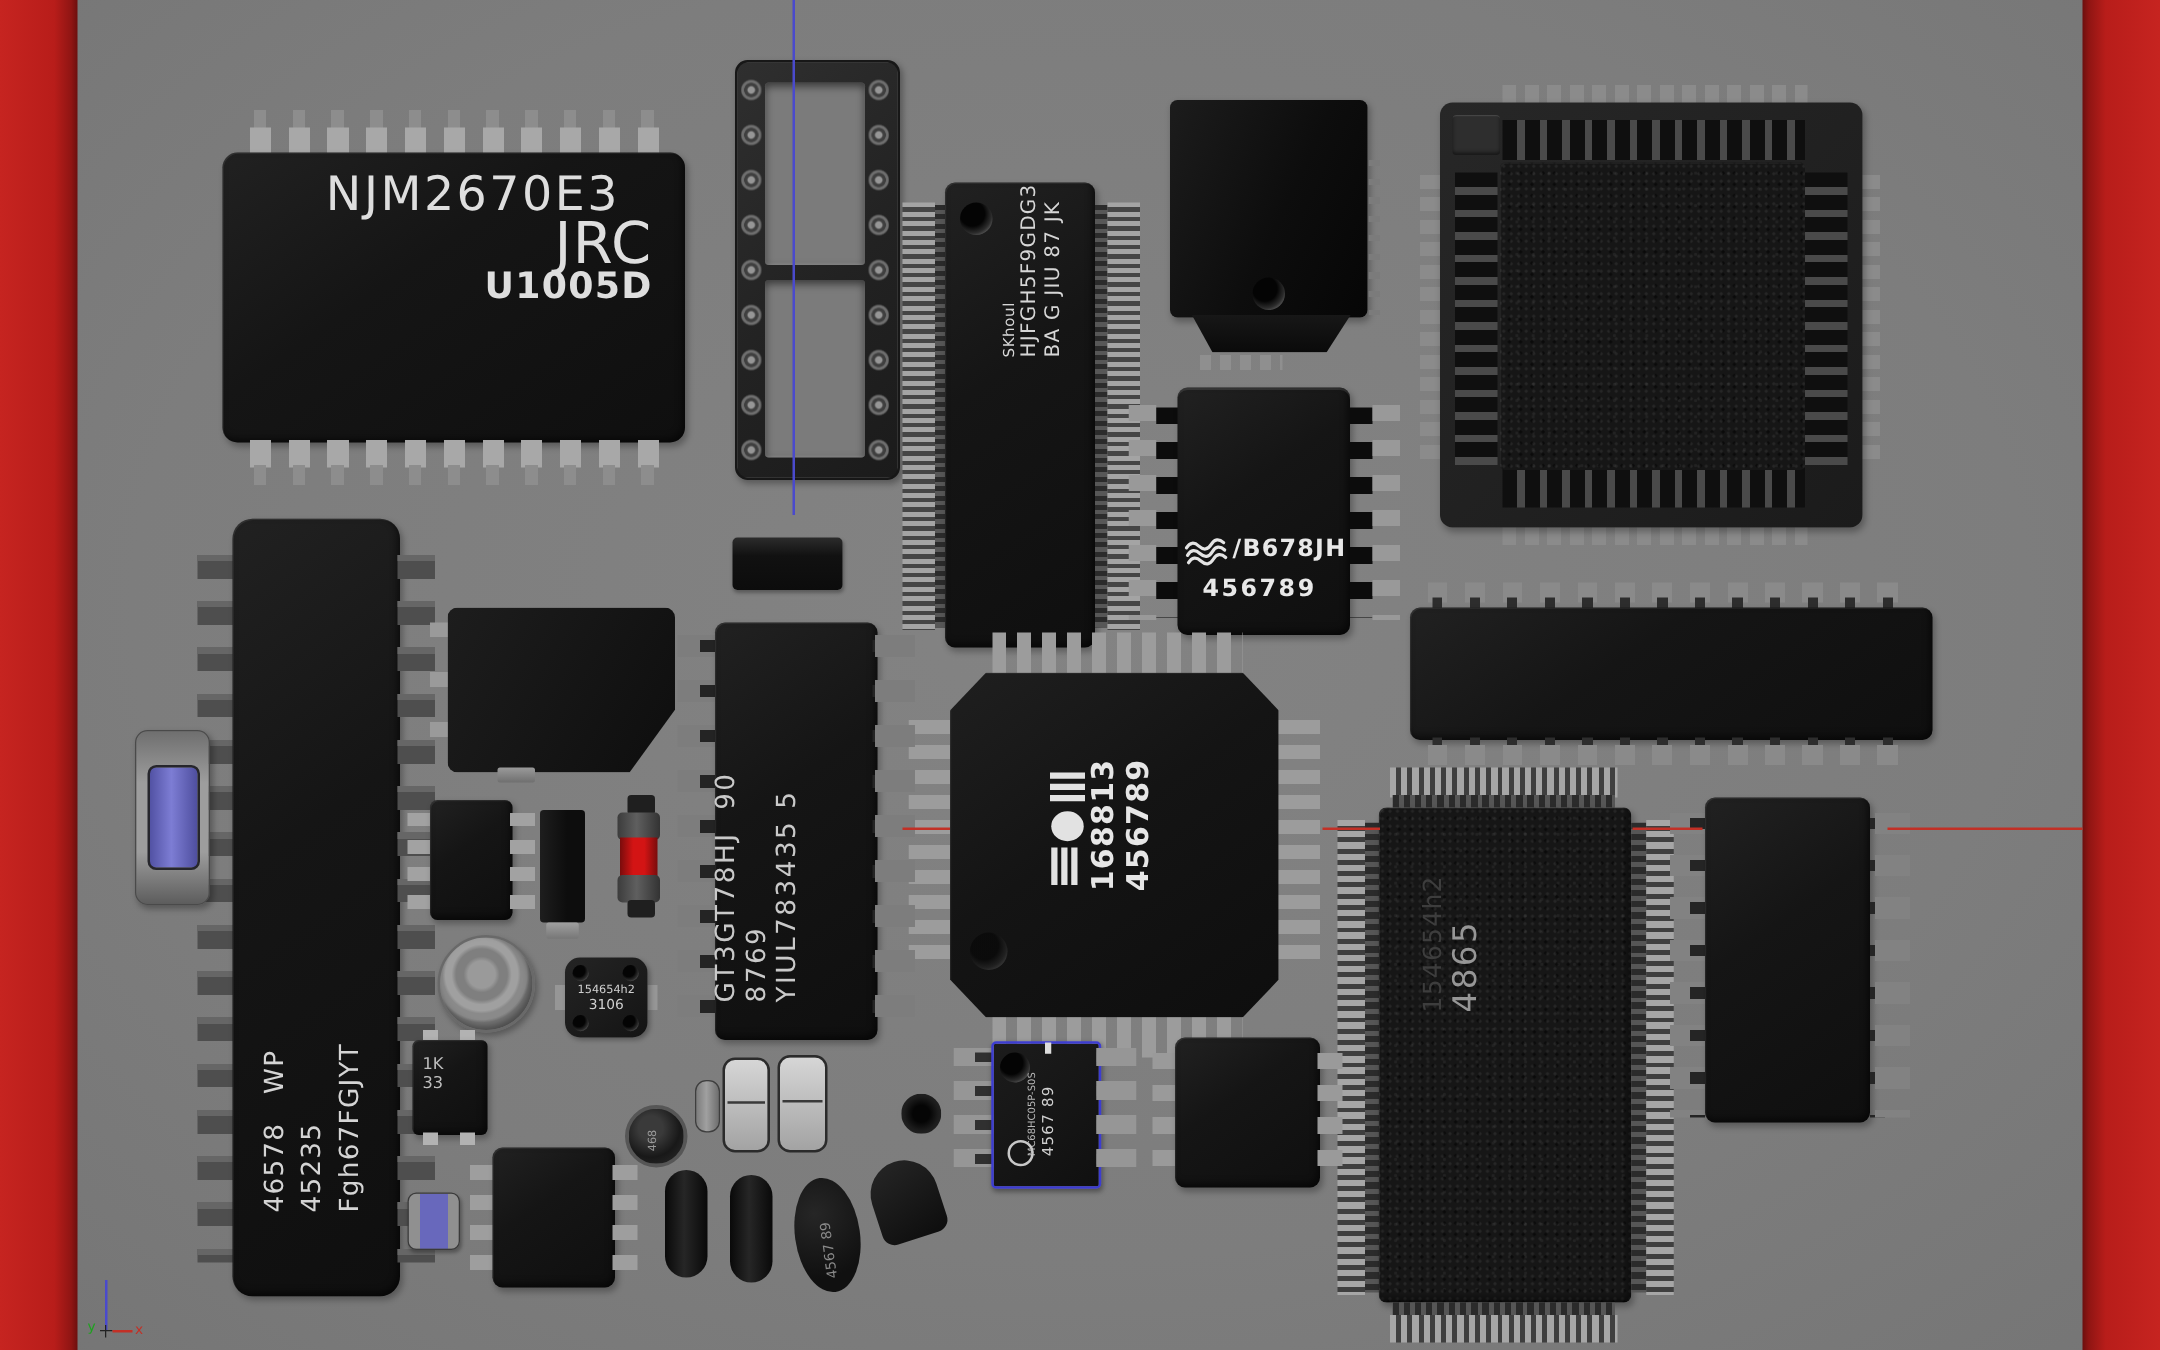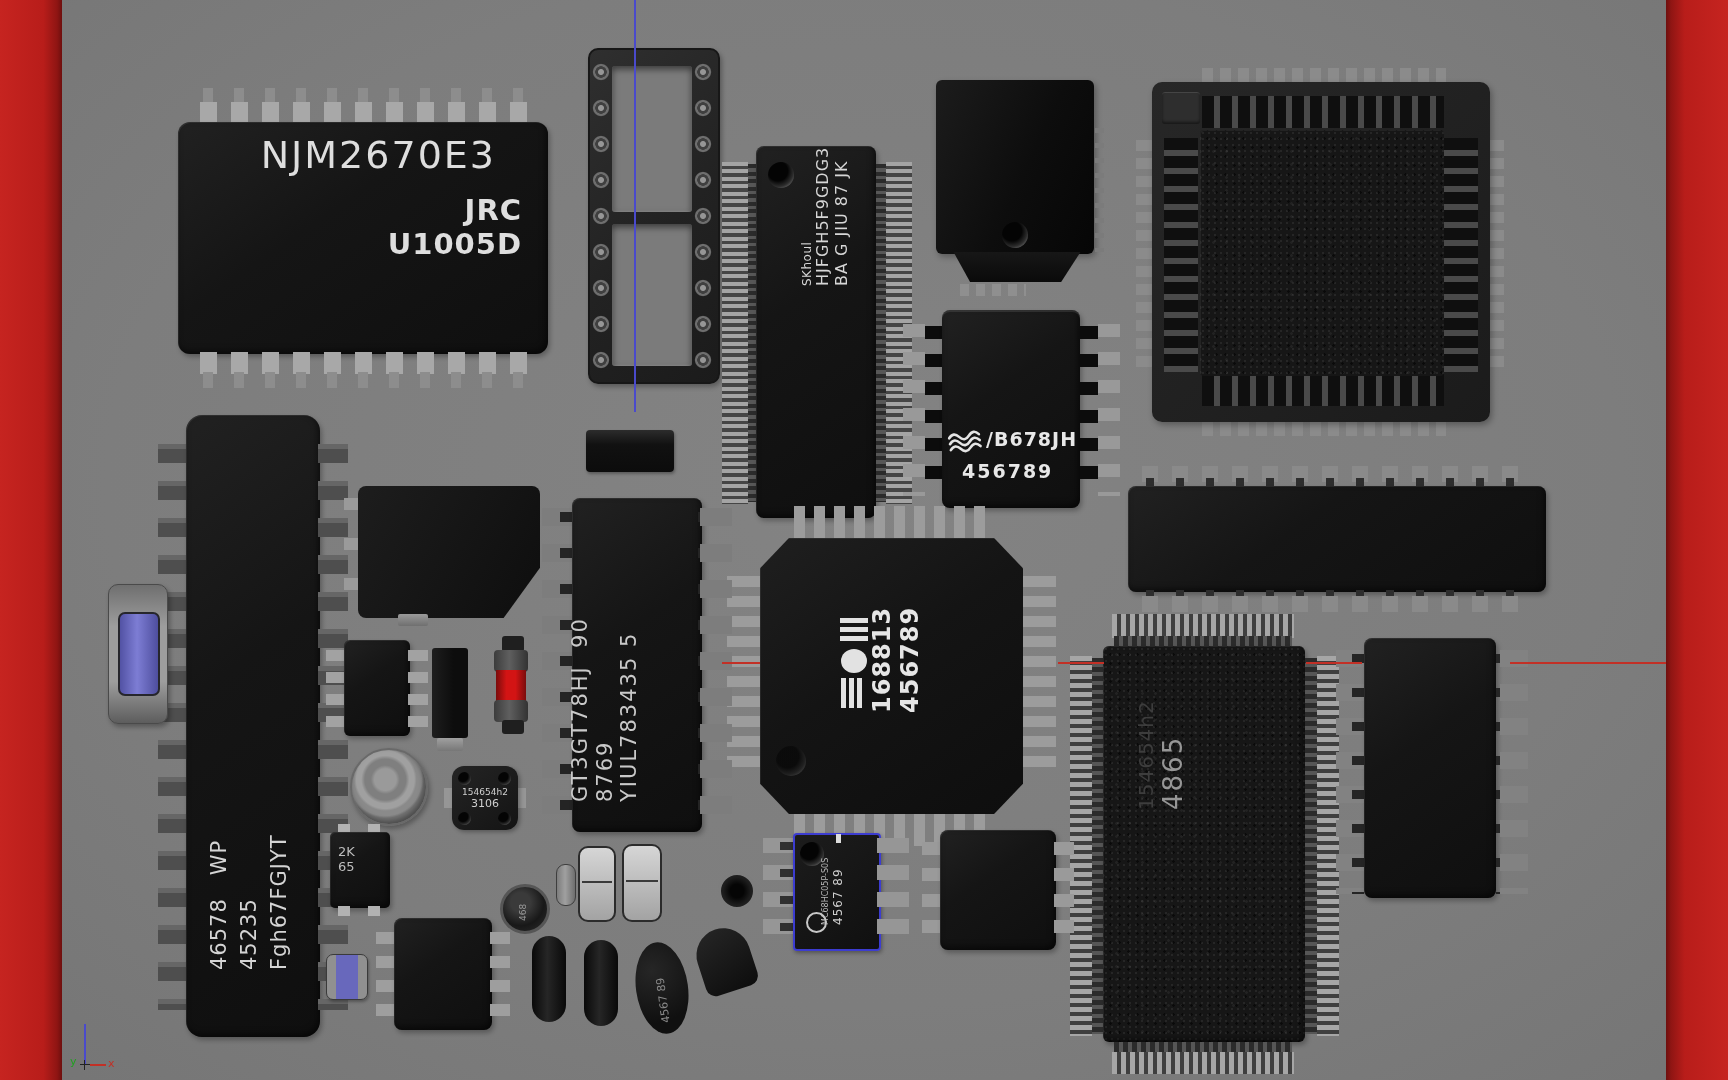--- a/index.html
+++ b/index.html
@@ -48,21 +48,21 @@
 <div class="stage">
 
   <div class="abs" style="left:0;top:0;width:62px;height:1080px;background:linear-gradient(90deg,#c62420 0%,var(--band,#b81d1a) 70%,#8f1513 92%,#6d0f0e 100%);"></div>
   <div class="abs" style="left:1666px;top:0;width:62px;height:1080px;background:linear-gradient(270deg,#c62420 0%,var(--band,#b81d1a) 70%,#8f1513 92%,#6d0f0e 100%);"></div>
 
   <div class="abs" style="left:194px;top:88px;width:338px;height:16px;background:repeating-linear-gradient(90deg,transparent 0 9px,#8d8d8d 9px 19px,transparent 19px 31px);"></div>
   <div class="abs" style="left:194px;top:102px;width:338px;height:22px;background:repeating-linear-gradient(90deg,transparent 0 6px,#a8a8a8 6px 23px,transparent 23px 31px);"></div>
   <div class="abs chipbody" style="left:178px;top:122px;width:370px;height:232px;border-radius:12px;"></div>
   <div class="abs" style="left:250px;top:134px;width:272px;height:120px;display:flex;flex-direction:column;align-items:flex-end;color:#dedede;">
     <span class="t" style="font-size:38px;letter-spacing:2px;padding-right:26px;line-height:42px;">NJM2670E3</span>
-    <span class="t" style="font-size:29px;font-weight:bold;letter-spacing:1px;line-height:36px;margin-top:16px;">JRC</span>
+    <span class="t" style="font-size:46px;font-weight:normal;letter-spacing:1px;line-height:36px;">JRC</span>
     <span class="t" style="font-size:29px;font-weight:bold;letter-spacing:1px;line-height:32px;">U1005D</span>
   </div>
   <div class="abs" style="left:194px;top:352px;width:338px;height:22px;background:repeating-linear-gradient(90deg,transparent 0 6px,#a8a8a8 6px 23px,transparent 23px 31px);"></div>
   <div class="abs" style="left:194px;top:372px;width:338px;height:16px;background:repeating-linear-gradient(90deg,transparent 0 9px,#8d8d8d 9px 19px,transparent 19px 31px);"></div>
 
   <div class="abs" style="left:588px;top:48px;width:128px;height:332px;background:linear-gradient(135deg,#2f2f2f,#222 55%,#1b1b1b);border-radius:10px;border:2px solid #171717;box-shadow:2px 3px 5px rgba(0,0,0,.3);"></div>
   <div class="abs window" style="left:612px;top:66px;width:80px;height:146px;"></div>
   <div class="abs window" style="left:612px;top:224px;width:80px;height:142px;"></div>
   <div class="abs holes" style="left:592px;top:58px;width:18px;height:318px;"></div>
   <div class="abs holes" style="left:694px;top:58px;width:18px;height:318px;"></div>
@@ -199,22 +199,22 @@
   <div class="abs" style="left:494px;top:650px;width:34px;height:22px;background:linear-gradient(90deg,#3c3c3c,#5f5f5f 45%,#333);border-radius:4px;"></div>
   <div class="abs" style="left:496px;top:670px;width:30px;height:32px;background:linear-gradient(90deg,#7a0c0c,#d31414 35%,#d31414 65%,#7a0c0c);"></div>
   <div class="abs" style="left:494px;top:700px;width:34px;height:22px;background:linear-gradient(90deg,#3c3c3c,#5f5f5f 45%,#333);border-radius:4px;"></div>
   <div class="abs" style="left:502px;top:720px;width:22px;height:14px;background:#1f1f1f;border-radius:3px;"></div>
 
   <div class="abs" style="left:350px;top:748px;width:74px;height:74px;border-radius:50%;border:2px solid #696969;background:radial-gradient(circle at 45% 40%, #9a9a9a 0 18%, #7f7f7f 24% 34%, #a0a0a0 40% 48%, #8a8a8a 52% 60%, #737373 64% 100%);box-shadow:2px 3px 5px rgba(0,0,0,.3), inset -2px -3px 5px rgba(0,0,0,.35);"></div>
 
   <div class="abs" style="left:338px;top:824px;width:44px;height:10px;background:repeating-linear-gradient(90deg,#b2b2b2 0 12px,transparent 12px 30px);"></div>
   <div class="abs chipbody" style="left:330px;top:832px;width:60px;height:76px;border-radius:5px;"></div>
   <div class="abs" style="left:338px;top:844px;color:#bdbdbd;">
-    <span class="t" style="font-size:13px;line-height:15px;">2K</span>
-    <span class="t" style="font-size:13px;line-height:15px;">65</span>
+    <span class="t" style="font-size:13px;line-height:15px;">1K</span>
+    <span class="t" style="font-size:13px;line-height:15px;">33</span>
   </div>
   <div class="abs" style="left:338px;top:906px;width:44px;height:10px;background:repeating-linear-gradient(90deg,#b2b2b2 0 12px,transparent 12px 30px);"></div>
 
   <div class="abs" style="left:326px;top:954px;width:40px;height:44px;border:1px solid #3a3a3a;border-radius:7px;background:linear-gradient(90deg,#909090 0 22%,#6868bc 22% 78%,#909090 78%),linear-gradient(180deg,#aaa,#666);box-shadow:1px 2px 3px rgba(0,0,0,.3);"></div>
 
   <div class="abs" style="left:108px;top:584px;width:58px;height:138px;border:1px solid #4a4a4a;border-radius:10px;background:linear-gradient(180deg,#6f6f6f,#9d9d9d 30%,#9d9d9d 70%,#5d5d5d);box-shadow:2px 3px 5px rgba(0,0,0,.3);"></div>
   <div class="abs" style="left:118px;top:612px;width:38px;height:80px;border:2px solid #26262c;border-radius:7px;background:linear-gradient(90deg,#5252a4,#7d7dd4 45%,#4e4e9e);"></div>
 
   <div class="abs" style="left:376px;top:932px;width:20px;height:86px;background:repeating-linear-gradient(180deg,#9e9e9e 0 12px,transparent 12px 24px);"></div>
   <div class="abs chipbody" style="left:394px;top:918px;width:98px;height:112px;"></div>

